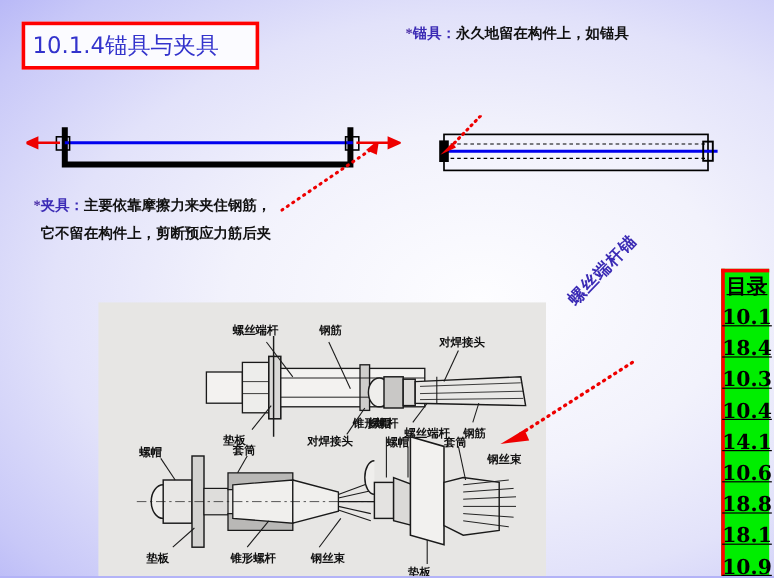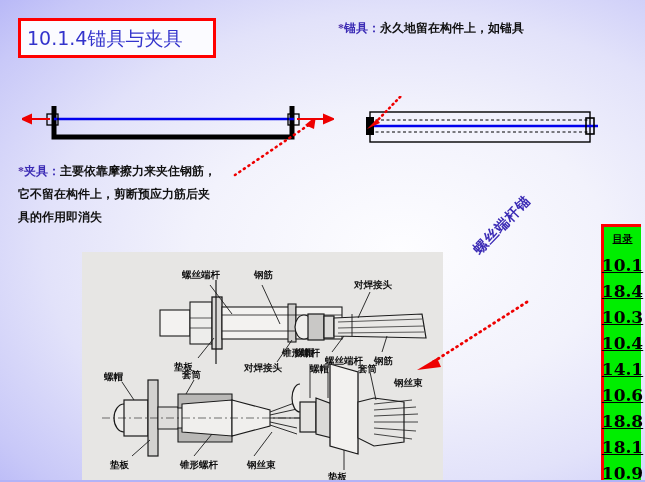--- a/index.html
+++ b/index.html
@@ -33,33 +33,33 @@
     position:absolute;font-weight:bold;color:#111111;
     font-size:12px;line-height:23px;white-space:nowrap;
     font-family:Liberation Serif, serif;
   }
   .body-note .star{color:#4b2fa8;}
   .body-note .term{color:#3b2bb5;}
 
   #note-anchor{left:338px;top:17px;}
   #note-anchor .l2{padding-left:16px;}
 
-  #note-clamp{left:18px;top:160px;}
-  #note-clamp .l2, #note-clamp .l3{padding-left:0px;}
+  #note-clamp{left:28px;top:160px;}
+  #note-clamp .l2, #note-clamp .l3{padding-left:0px;text-align:right;}
 
   
   #beam-left{position:absolute;left:22px;top:96px;width:312px;height:60px;}
 
   
   #beam-right{position:absolute;left:358px;top:96px;width:246px;height:60px;}
 
   
   #figure-panel{
     position:absolute;left:82px;top:252px;width:361px;height:230px;
-    background:#e7e6e4;overflow:hidden;
+    background:#e7e6e4;overflow:hidden;padding-left:12px;
   }
   #figure-panel svg{display:block;}
 
   
   #rot-label{
     position:absolute;left:470px;top:246px;
     color:#3b2bb5;font-weight:bold;font-size:14px;white-space:nowrap;
     transform:rotate(-46deg);transform-origin:left top;
     font-family:"DejaVu Serif","Liberation Serif",serif;
     letter-spacing:1px;
@@ -71,21 +71,21 @@
     position:absolute;left:601px;top:224px;width:40px;height:258px;
     background:#00ee00;border-left:3px solid #ff0000;border-top:3px solid #ff0000;
     box-sizing:border-box;display:flex;flex-direction:column;align-items:center;
     padding-top:5px;
   }
   .toc-item{
     color:#000000;font-weight:bold;font-size:17px;line-height:14px;
     text-decoration:underline;margin-bottom:12px;cursor:pointer;
     font-family:"DejaVu Serif","Liberation Serif",serif;
   }
-  .toc-item.head{font-size:10px;}
+  .toc-item.head{font-size:17px;}
 </style>
 </head>
 <body>
 
 <div id="slide">
 
   <div id="title-box">
     <span id="title-text">10.1.4锚具与夹具</span>
   </div>
 
@@ -93,21 +93,20 @@
     <div>
       <span class="star">*</span><span class="term">锚具：</span><span>永久地留在构件上，如锚具</span>
     </div>
   </div>
 
   <div class="body-note" id="note-clamp">
     <div>
       <span class="star">*</span><span class="term">夹具：</span><span>主要依靠摩擦力来夹住钢筋，</span>
     </div>
     <div class="l2">它不留在构件上，剪断预应力筋后夹</div>
-    <div class="l3">具的作用即消失</div>
   </div>
 
   <svg id="beam-left" viewBox="0 0 312 60">
 
     <path d="M32 10 L32 41 L270 41 L270 10" fill="none" stroke="#000000" stroke-width="5"></path>
 
     <line x1="32" y1="23" x2="272" y2="23" stroke="#0000ee" stroke-width="2.5"></line>
 
     <rect x="25" y="18" width="11" height="11" fill="none" stroke="#000000" stroke-width="1.3"></rect>
     <rect x="266" y="18" width="11" height="11" fill="none" stroke="#000000" stroke-width="1.3"></rect>

